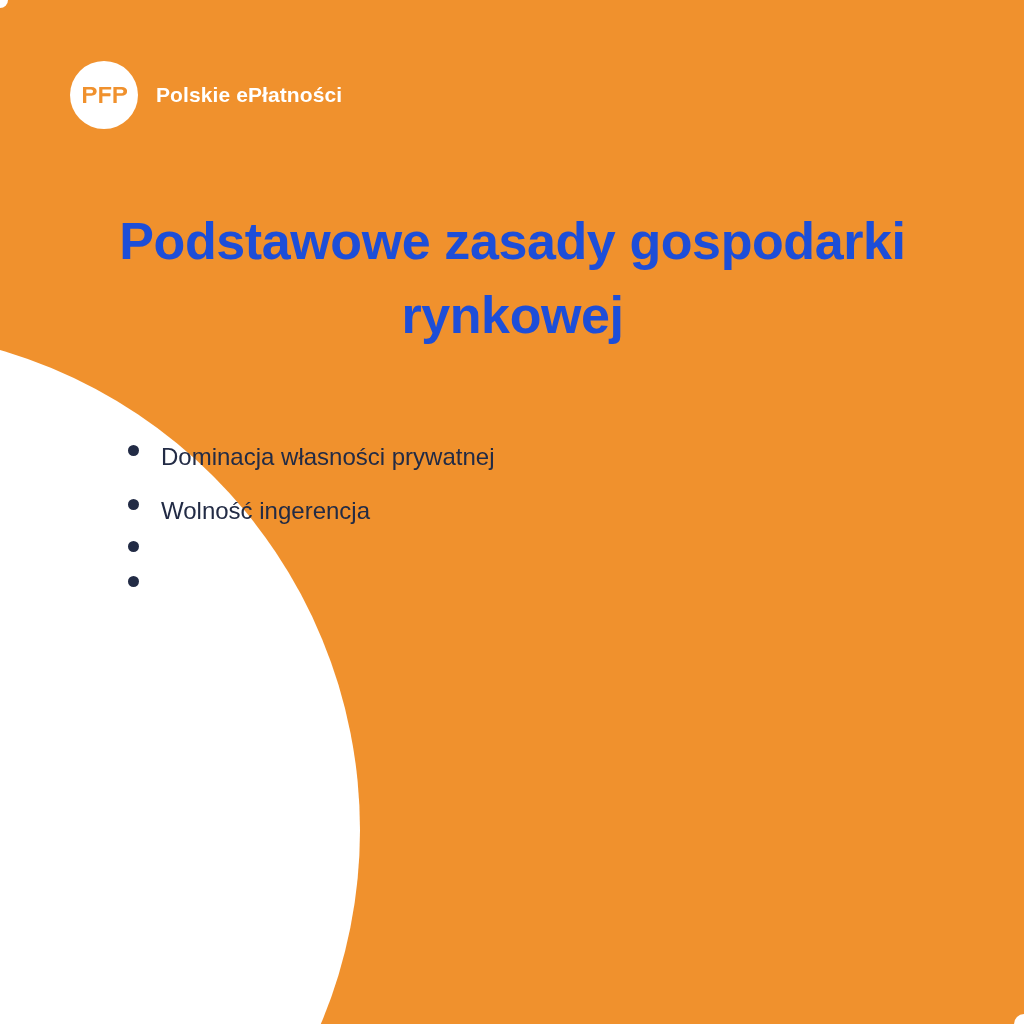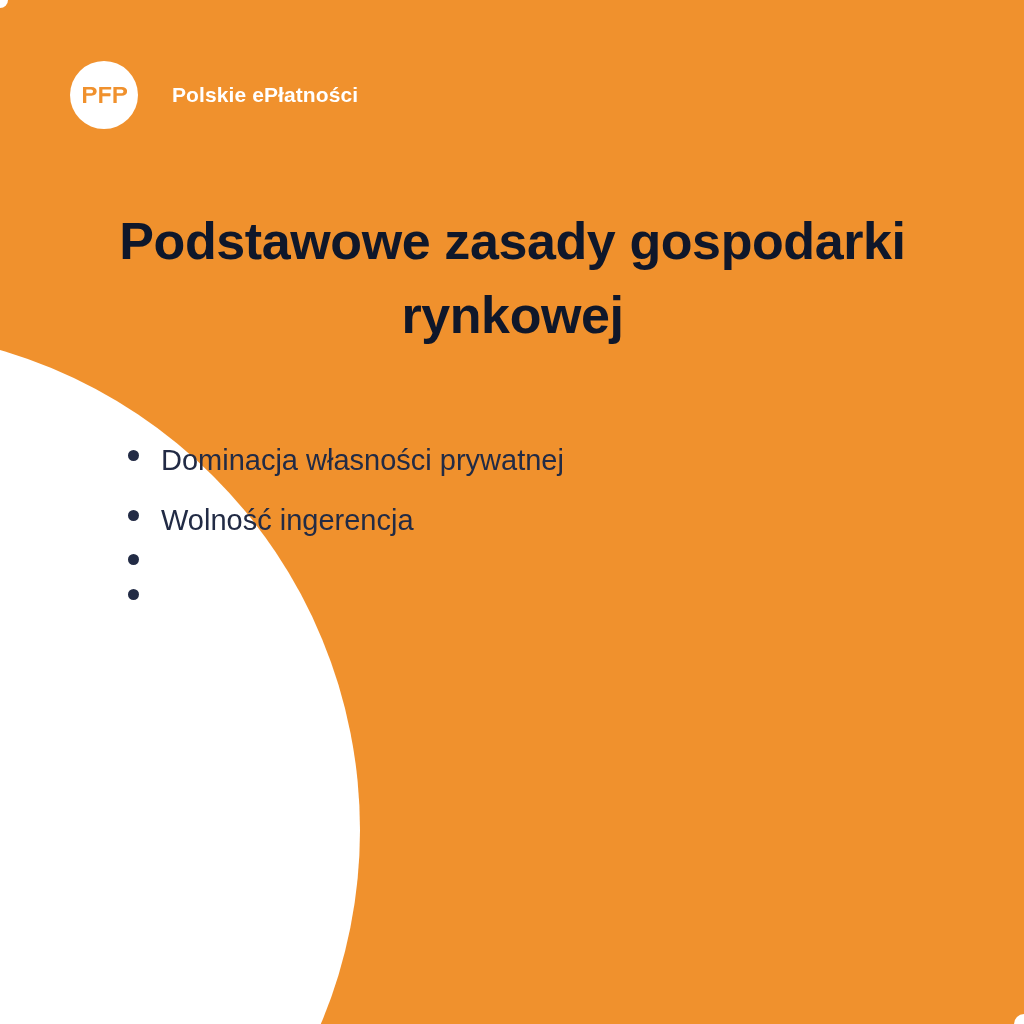--- a/index.html
+++ b/index.html
@@ -59,21 +59,21 @@
     border-top-left-radius: 10px;
   }
 
   
   .brand {
     position: absolute;
     left: 70px;
     top: 61px;
     display: flex;
     align-items: center;
-    gap: 34px;
+    gap: 18px;
   }
   .brand-mark {
     width: 68px;
     height: 68px;
     border-radius: 50%;
     background: #ffffff;
     display: flex;
     align-items: center;
     justify-content: center;
   }
@@ -88,21 +88,21 @@
     white-space: nowrap;
   }
 
   
   .title {
     position: absolute;
     left: 90px;
     top: 205px;
     width: 845px;
     text-align: center;
-    color: #0f172a;
+    color: #1d4ed8;
     font-size: 52px;
     line-height: 1.42;
     font-weight: bold;
     letter-spacing: -0.4px;
   }
 
   
   .bullet-list {
     position: absolute;
     left: 128px;
@@ -111,21 +111,21 @@
     list-style: none;
     margin: 0;
     padding: 0;
   }
   .bullet-item {
     display: flex;
     align-items: baseline;
     gap: 22px;
     margin-bottom: 24px;
     color: #222b45;
-    font-size: 29px;
+    font-size: 24px;
     line-height: 1.25;
     font-weight: normal;
   }
   .bullet-dot {
     flex: 0 0 auto;
     width: 11px;
     height: 11px;
     border-radius: 50%;
     background: #222b45;
     position: relative;

